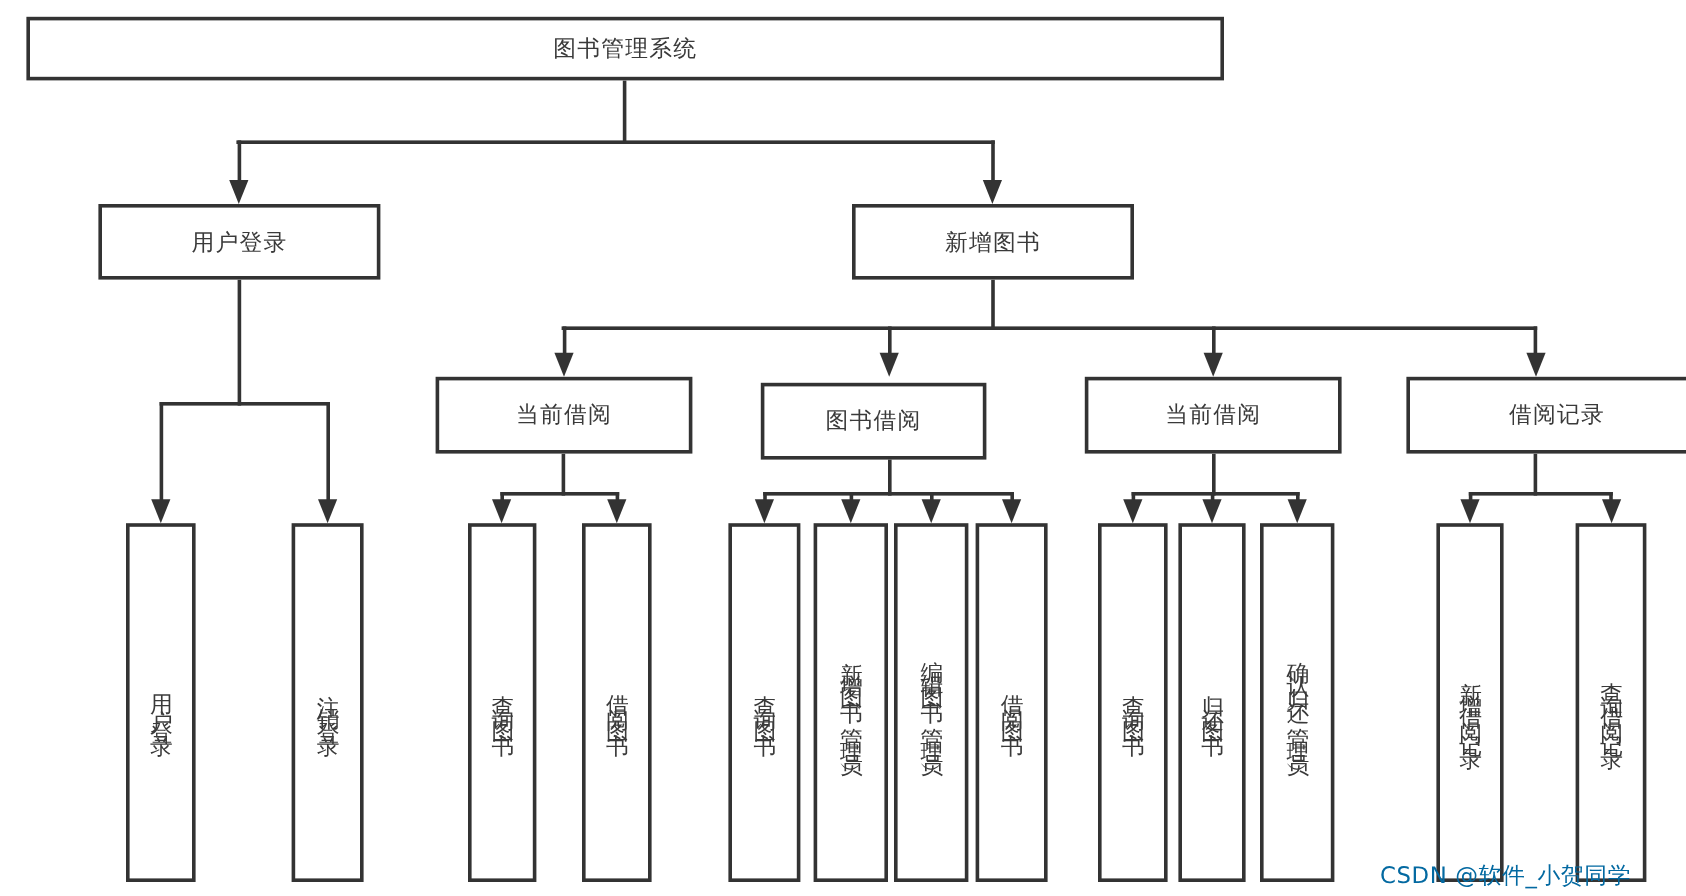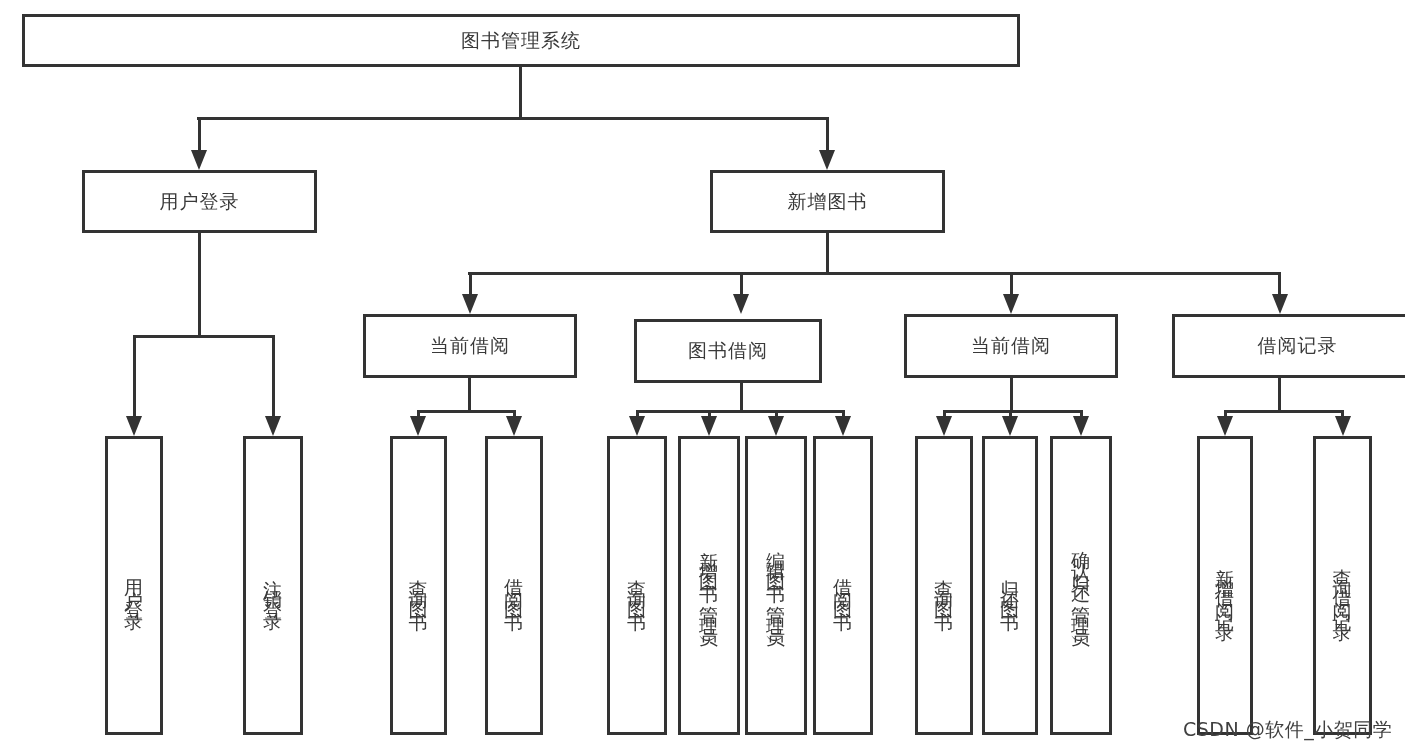--- a/index.html
+++ b/index.html
@@ -18,22 +18,22 @@
     letter-spacing:11px;white-space:normal;line-height:1;
   }
   .vl{position:absolute;width:3px;background:#333333;z-index:1;}
   .hl{position:absolute;height:3px;background:#333333;z-index:1;}
   .ah{
     position:absolute;width:0;height:0;z-index:1;
     border-left:8px solid transparent;border-right:8px solid transparent;
     border-top:20px solid #333333;
   }
   .watermark{
-    position:absolute;left:1183px;top:717px;z-index:6;
-    font-size:19px;color:#404040;letter-spacing:0.5px;white-space:nowrap;
+    position:absolute;left:1150px;top:717px;z-index:6;
+    font-size:19px;color:#0369a1;letter-spacing:0.5px;white-space:nowrap;
   }
 </style>
 </head>
 <body>
 
 <div class="canvas">
 
   <div class="box h" style="left:22px;top:14px;width:998px;height:53px">图书管理系统</div>
 
   <div class="vl" style="left:519px;top:67px;height:53px"></div>

